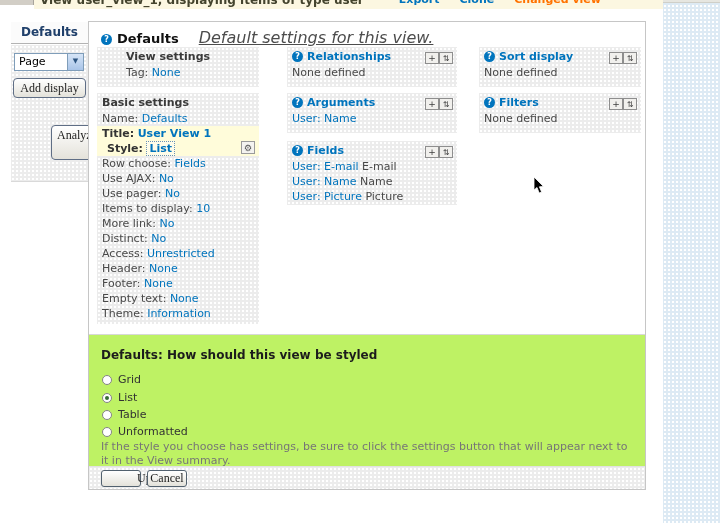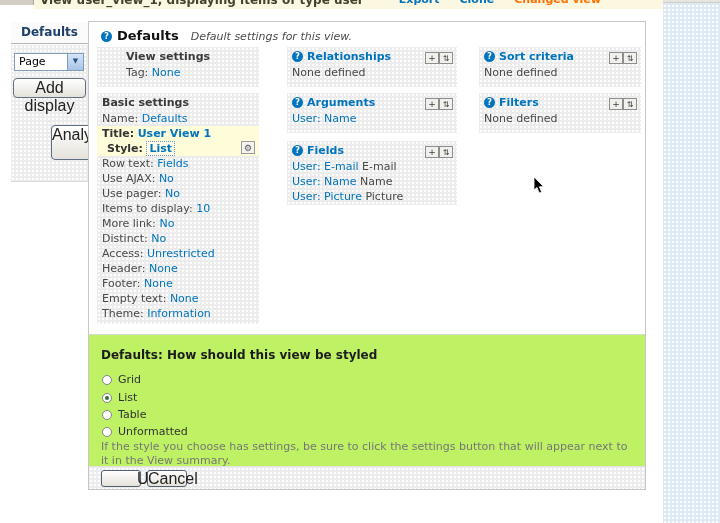--- a/index.html
+++ b/index.html
@@ -24,29 +24,29 @@
   .strip-links { display:flex; gap:20px; margin-right:54px; }
   .strip-links a { font-size:11px; font-weight:bold; text-decoration:none; }
   .lnk-blue { color:#0074bd; }
   .lnk-orange { color:#ff7200; }
 
   
   #tab-defaults { position:absolute; left:11px; top:22px; width:77px; height:22px; background:#fbfbfb; border-bottom:1px solid #b3b3b3; font-weight:bold; font-size:12px; color:#20406b; line-height:21px; padding-left:10px; }
   #side-panel { position:absolute; left:11px; top:45px; width:77px; height:137px; border-bottom:1px solid #d9d9d9; }
   #display-select { position:absolute; left:3px; top:8px; width:70px; height:18px; background:#fff; border:1px solid #7f9db9; line-height:16px; padding-left:4px; color:#000; cursor:default; }
   #display-select .sel-btn { position:absolute; right:0; top:0; width:16px; height:16px; background:linear-gradient(#d6e5f7,#a9c4e8); border-left:1px solid #7f9db9; text-align:center; line-height:15px; font-size:7px; color:#2c5480; }
-  .btn { display:inline-block; border:1px solid #5f6e85; border-radius:4px; background:linear-gradient(#ffffff,#e4e2da); color:#222; font-size:16px; text-align:center; cursor:pointer; font-family:Liberation Sans, sans-serif; }
+  .btn { display:inline-block; border:1px solid #5f6e85; border-radius:4px; background:linear-gradient(#ffffff,#e4e2da); color:#222; font-size:12px; text-align:center; cursor:pointer; font-family:Liberation Serif, serif; }
   #add-display-btn { position:absolute; left:2px; top:33px; width:73px; height:20px; line-height:18px; }
   #analyze-btn { position:absolute; left:13px; top:80px; width:52px; height:35px; line-height:18px;margin-left:27px; }
 
   
   #main-panel { position:absolute; left:88px; top:21px; width:558px; height:469px; background:#fff; border:1px solid #c6c6c6; }
   #main-heading { position:absolute; left:12px; top:6px; white-space:nowrap; }
   #main-heading b { font-size:13px; color:#111; margin-left:5px; }
-  #main-heading i { font-size:11px; color:#4c4c4c; margin-left:12px; }
+  #main-heading i { font-size:16px; color:#4c4c4c; margin-left:20px;text-decoration:underline; }
 
   .help { display:inline-block; width:11px; height:11px; border-radius:50%; background:#0074bd; color:#fff; font-size:8px; font-weight:bold; text-align:center; line-height:11px; vertical-align:1px; }
 
   .sbox { position:absolute; padding-top:2px; }
   .sbox .box-title { font-weight:bold; color:#3a3a3a; padding:1px 5px 2px; white-space:nowrap; }
   .sbox .box-head { padding:1px 5px 2px; white-space:nowrap; }
   .hd-link { color:#0074bd; font-weight:bold; text-decoration:none; margin-left:4px; }
   .row { padding:0 5px; line-height:15px; white-space:nowrap; color:#494949; }
   .row a { color:#0074bd; text-decoration:none; }
   .row.hl { background:#fffcda; }
@@ -129,21 +129,21 @@
 
     <div class="sbox dots-gray" id="box-basic-settings">
       <div class="box-title">Basic settings</div>
       <div class="row"><span class="lbl">Name:</span> <a href="#">Defaults</a></div>
       <div class="row hl"><span class="lbl">Title:</span> <a href="#" style="font-weight:bold">User View 1</a></div>
       <div class="row hl indent">
         <span class="lbl">Style:</span>
         <a href="#" class="focus-link" style="font-weight:bold">List</a>
         <span class="gear-btn" style="top:48px">⚙</span>
       </div>
-      <div class="row"><span class="lbl">Row text:</span> <a href="#">Fields</a></div>
+      <div class="row"><span class="lbl">Row choose:</span> <a href="#">Fields</a></div>
       <div class="row"><span class="lbl">Use AJAX:</span> <a href="#">No</a></div>
       <div class="row"><span class="lbl">Use pager:</span> <a href="#">No</a></div>
       <div class="row"><span class="lbl">Items to display:</span> <a href="#">10</a></div>
       <div class="row"><span class="lbl">More link:</span> <a href="#">No</a></div>
       <div class="row"><span class="lbl">Distinct:</span> <a href="#">No</a></div>
       <div class="row"><span class="lbl">Access:</span> <a href="#">Unrestricted</a></div>
       <div class="row"><span class="lbl">Header:</span> <a href="#">None</a></div>
       <div class="row"><span class="lbl">Footer:</span> <a href="#">None</a></div>
       <div class="row"><span class="lbl">Empty text:</span> <a href="#">None</a></div>
       <div class="row"><span class="lbl">Theme:</span> <a href="#">Information</a></div>
@@ -170,21 +170,21 @@
         <span class="help">?</span><a href="#" class="hd-link">Fields</a>
       </div>
       <span class="minibtns"><span class="minibtn">+</span><span class="minibtn rearr">⇅</span></span>
       <div class="row"><a href="#">User: E-mail</a><span> E-mail</span></div>
       <div class="row"><a href="#">User: Name</a><span> Name</span></div>
       <div class="row"><a href="#">User: Picture</a><span> Picture</span></div>
     </div>
 
     <div class="sbox dots-gray" id="box-sort">
       <div class="box-head">
-        <span class="help">?</span><a href="#" class="hd-link">Sort criteria</a>
+        <span class="help">?</span><a href="#" class="hd-link">Sort display</a>
       </div>
       <span class="minibtns"><span class="minibtn">+</span><span class="minibtn rearr">⇅</span></span>
       <div class="row">None defined</div>
     </div>
 
     <div class="sbox dots-gray" id="box-filters">
       <div class="box-head">
         <span class="help">?</span><a href="#" class="hd-link">Filters</a>
       </div>
       <span class="minibtns"><span class="minibtn">+</span><span class="minibtn rearr">⇅</span></span>

